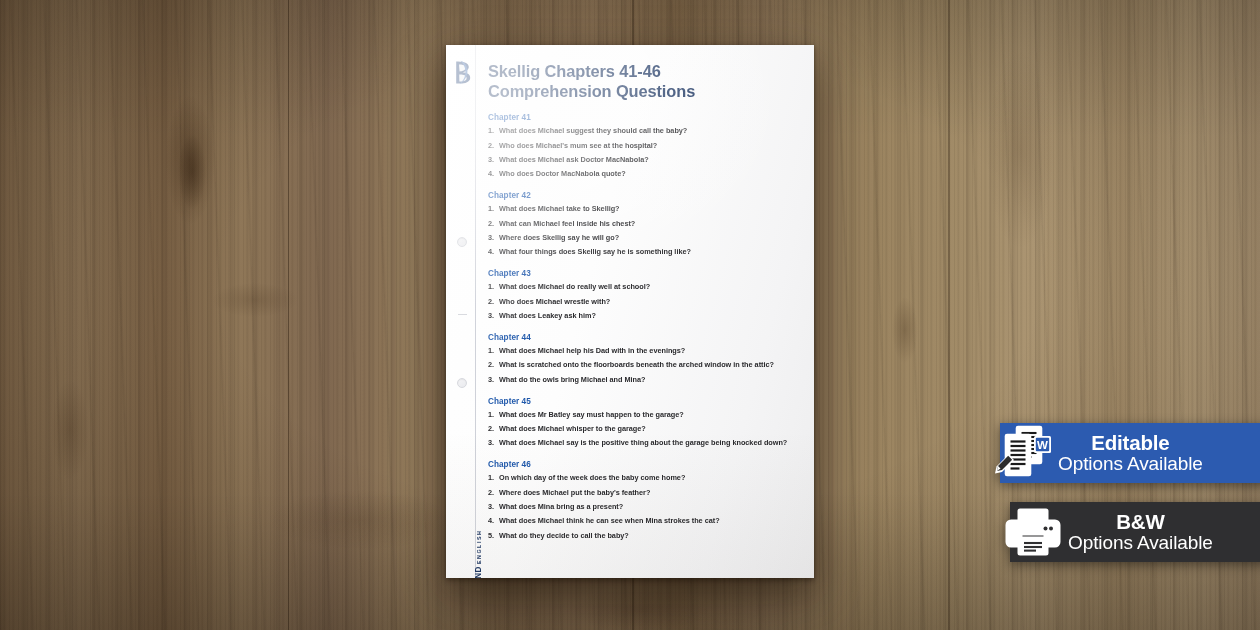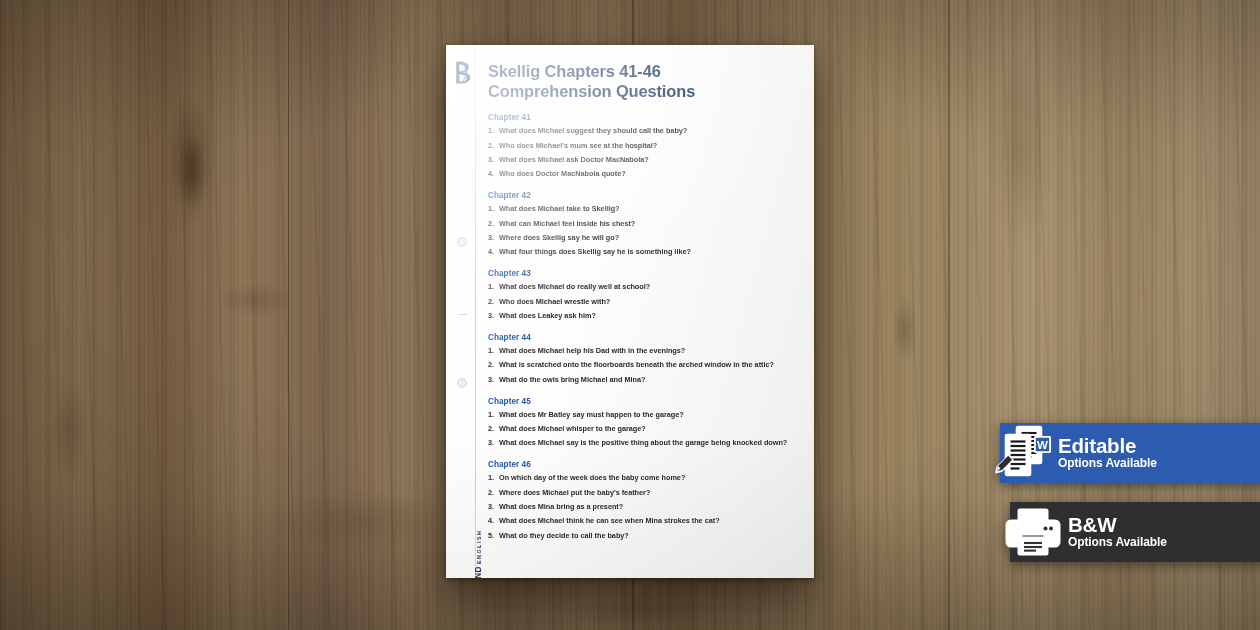--- a/index.html
+++ b/index.html
@@ -248,22 +248,22 @@
     left: -8px;
     top: 50%;
     transform: translateY(-50%);
     width: 66px;
     height: 66px;
     display: flex;
     align-items: center;
     justify-content: center;
   }
   .badge-text { color: #ffffff; line-height: 1.02; }
-  .badge-l1 { font-size: 20.5px; font-weight: 700; letter-spacing: -0.2px; }
-  .badge-l2 { font-size: 12px; font-weight: 700; letter-spacing: -0.1px; }
+  .badge-l1 { font-size: 20.5px; font-weight: 700; letter-spacing: -0.2px; text-align: center; }
+  .badge-l2 { font-size: 19px; font-weight: 400; letter-spacing: -0.1px; }
 </style>
 </head>
 <body>
 
 <div id="stage">
 
   <div class="wood-base"></div>
   <div class="wood-grain"></div>
   <div class="wood-knots"></div>
   <div class="wood-planks"></div>

